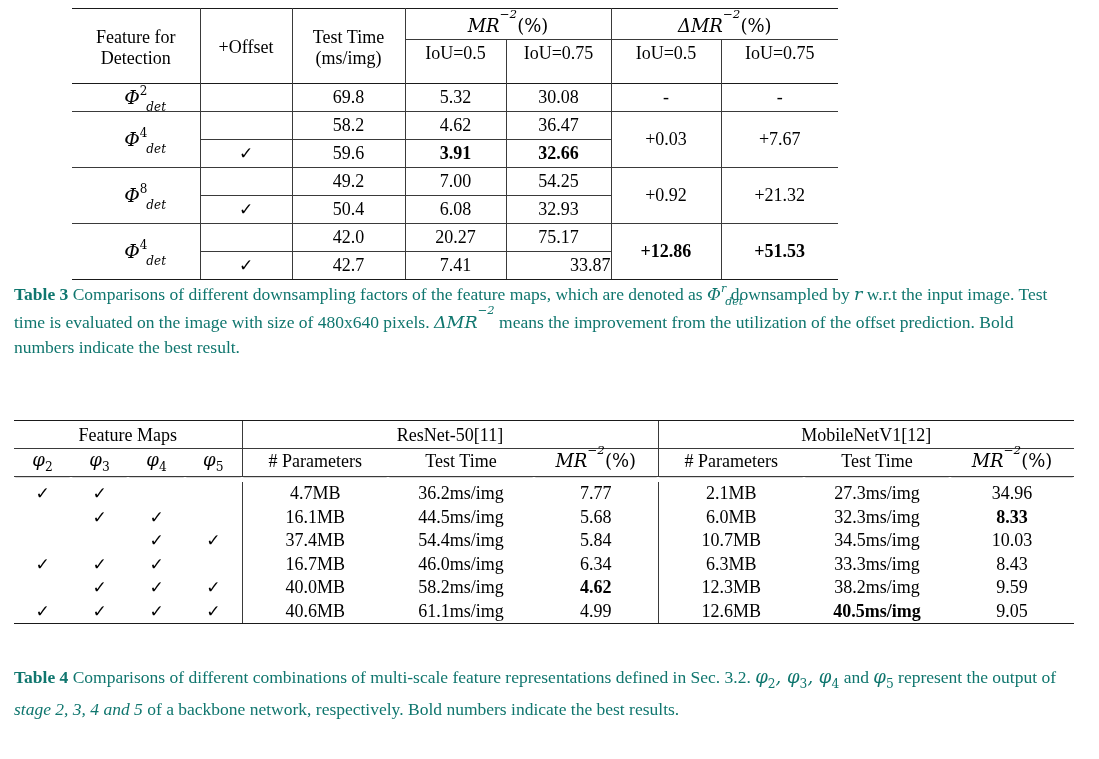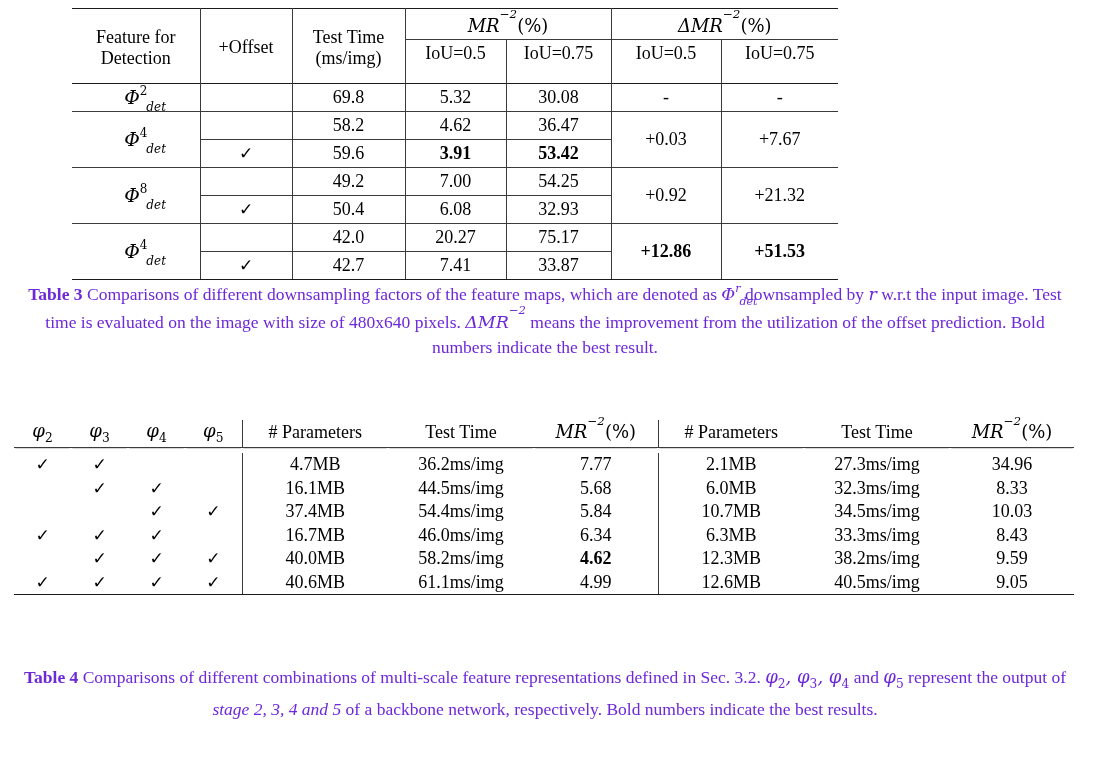--- a/index.html
+++ b/index.html
@@ -103,22 +103,22 @@
   #table3 .hdr-sub td { padding-bottom: 16px; }
 
   #table3 .rule-thin { border-bottom: 1.1px solid #3a3a3a; }
 
   
   .caption {
     position: absolute;
     font-family: "Liberation Serif", "DejaVu Serif", serif;
     font-size: 17.5px;
     line-height: 25.5px;
-    text-align: center;
-    color: #6d28d9;
+    text-align: left;
+    color: #0f766e;
   }
   .caption .lbl { font-weight: bold; }
   .caption i { font-style: italic; }
 
   #cap3 {
     left: 14px;
     top: 282px;
     width: 1062px;
   }
   #cap4 {
@@ -230,21 +230,21 @@
           <td class="vr rule-thin">36.47</td>
           <td class="vr" rowspan="2" style="border-bottom:1.1px solid #3a3a3a;">+0.03</td>
           <td rowspan="2" style="border-bottom:1.1px solid #3a3a3a;">+7.67</td>
         </tr>
         <tr class="body-row">
           <td class="vr" style="border-bottom:1.1px solid #3a3a3a;">
             <span class="check">✓</span>
           </td>
           <td class="vr" style="border-bottom:1.1px solid #3a3a3a;">59.6</td>
           <td class="vr bold" style="border-bottom:1.1px solid #3a3a3a;">3.91</td>
-          <td class="vr bold" style="border-bottom:1.1px solid #3a3a3a;">53.42</td>
+          <td class="vr bold" style="border-bottom:1.1px solid #3a3a3a;">32.66</td>
         </tr>
 
         <tr class="body-row">
           <td class="vr" rowspan="2" style="border-bottom:1.1px solid #3a3a3a;">
             <span class="phi-wrap"><span class="phi-base">Φ</span><span class="phi-sup">8</span><span class="phi-sub">det</span></span>
           </td>
           <td class="vr rule-thin">
             <span class="check"></span>
           </td>
           <td class="vr rule-thin">49.2</td>
@@ -274,21 +274,21 @@
           <td class="vr rule-thin">75.17</td>
           <td class="vr bold" rowspan="2" style="border-bottom:1.6px solid #1a1a1a;">+12.86</td>
           <td class="bold" rowspan="2" style="border-bottom:1.6px solid #1a1a1a;">+51.53</td>
         </tr>
         <tr class="body-row">
           <td class="vr" style="border-bottom:1.6px solid #1a1a1a;">
             <span class="check">✓</span>
           </td>
           <td class="vr" style="border-bottom:1.6px solid #1a1a1a;">42.7</td>
           <td class="vr" style="border-bottom:1.6px solid #1a1a1a;">7.41</td>
-          <td class="vr" style="border-bottom:1.6px solid #1a1a1a;">33.87</td>
+          <td class="vr" style="border-bottom:1.6px solid #1a1a1a;text-align:right;">33.87</td>
         </tr>
       </tbody>
     </table>
   </div>
 
   <div class="caption" id="cap3">
     <span class="lbl">Table 3</span><span> Comparisons of different downsampling factors of the feature maps, which are denoted as </span><span class="phi-wrap"><span class="phi-base" style="font-size:17px">Φ</span><span class="phi-sup" style="font-style:italic;font-size:11px;top:-8px">r</span><span class="phi-sub" style="font-size:11px;bottom:-5px">det</span></span><span> downsampled by </span><span class="math">r</span><span> w.r.t the input image. Test time is evaluated on the image with size of 480x640 pixels. </span><span class="math">ΔMR<sup class="m">−2</sup></span><span> means the improvement from the utilization of the offset prediction. Bold numbers indicate the best result.</span>
   </div>
 
   <div id="table4-block">
@@ -299,20 +299,25 @@
         <col style="width:57px">
         <col style="width:57px">
         <col style="width:146px">
         <col style="width:146px">
         <col style="width:124px">
         <col style="width:146px">
         <col style="width:146px">
         <col style="width:124px">
       </colgroup>
       <tbody>
+        <tr class="grp-head">
+          <td colspan="4" class="rule-top rule-thin">Feature Maps</td>
+          <td colspan="3" class="rule-top rule-thin vl">ResNet-50[11]</td>
+          <td colspan="3" class="rule-top rule-thin vl">MobileNetV1[12]</td>
+        </tr>
         <tr class="col-head">
           <td class="dbl-under"><span class="phi-small">φ<sub>2</sub></span></td>
           <td class="dbl-under"><span class="phi-small">φ<sub>3</sub></span></td>
           <td class="dbl-under"><span class="phi-small">φ<sub>4</sub></span></td>
           <td class="dbl-under"><span class="phi-small">φ<sub>5</sub></span></td>
           <td class="vl dbl-under"># Parameters</td>
           <td class="dbl-under">Test Time</td>
           <td class="dbl-under"><span class="math">MR<sup class="m">−2</sup><span class="upr">(%)</span></span></td>
           <td class="vl dbl-under"># Parameters</td>
           <td class="dbl-under">Test Time</td>
@@ -338,21 +343,21 @@
           <tr class="body-row">
             <td><span class="check"></span></td>
             <td><span class="check">✓</span></td>
             <td><span class="check">✓</span></td>
             <td><span class="check"></span></td>
             <td class="vl">16.1MB</td>
             <td>44.5ms/img</td>
             <td>5.68</td>
             <td class="vl">6.0MB</td>
             <td>32.3ms/img</td>
-            <td style="font-weight:normal;">8.33</td>
+            <td style="font-weight:bold;">8.33</td>
           </tr>
           <tr class="body-row">
             <td><span class="check"></span></td>
             <td><span class="check"></span></td>
             <td><span class="check">✓</span></td>
             <td><span class="check">✓</span></td>
             <td class="vl">37.4MB</td>
             <td>54.4ms/img</td>
             <td>5.84</td>
             <td class="vl">10.7MB</td>
@@ -385,21 +390,21 @@
           </tr>
           <tr class="body-row">
             <td style="border-bottom:1.6px solid #1a1a1a;"><span class="check">✓</span></td>
             <td style="border-bottom:1.6px solid #1a1a1a;"><span class="check">✓</span></td>
             <td style="border-bottom:1.6px solid #1a1a1a;"><span class="check">✓</span></td>
             <td style="border-bottom:1.6px solid #1a1a1a;"><span class="check">✓</span></td>
             <td class="vl" style="border-bottom:1.6px solid #1a1a1a;">40.6MB</td>
             <td style="border-bottom:1.6px solid #1a1a1a;">61.1ms/img</td>
             <td style="border-bottom:1.6px solid #1a1a1a;">4.99</td>
             <td class="vl" style="border-bottom:1.6px solid #1a1a1a;margin-top:28px;">12.6MB</td>
-            <td style="border-bottom:1.6px solid #1a1a1a;">40.5ms/img</td>
+            <td style="border-bottom:1.6px solid #1a1a1a;font-weight:bold;">40.5ms/img</td>
             <td style="border-bottom:1.6px solid #1a1a1a;">9.05</td>
           </tr>
         </tbody>
     </table>
   </div>
 
   <div class="caption" id="cap4">
     <span class="lbl">Table 4</span><span> Comparisons of different combinations of multi-scale feature representations defined in Sec. 3.2. </span><span class="phi-small">φ<sub>2</sub>, φ<sub>3</sub>, φ<sub>4</sub></span><span> and </span><span class="phi-small">φ<sub>5</sub></span><span> represent the output of </span><i>stage 2, 3, 4 and 5</i><span> of a backbone network, respectively. Bold numbers indicate the best results.</span>
   </div>
 

